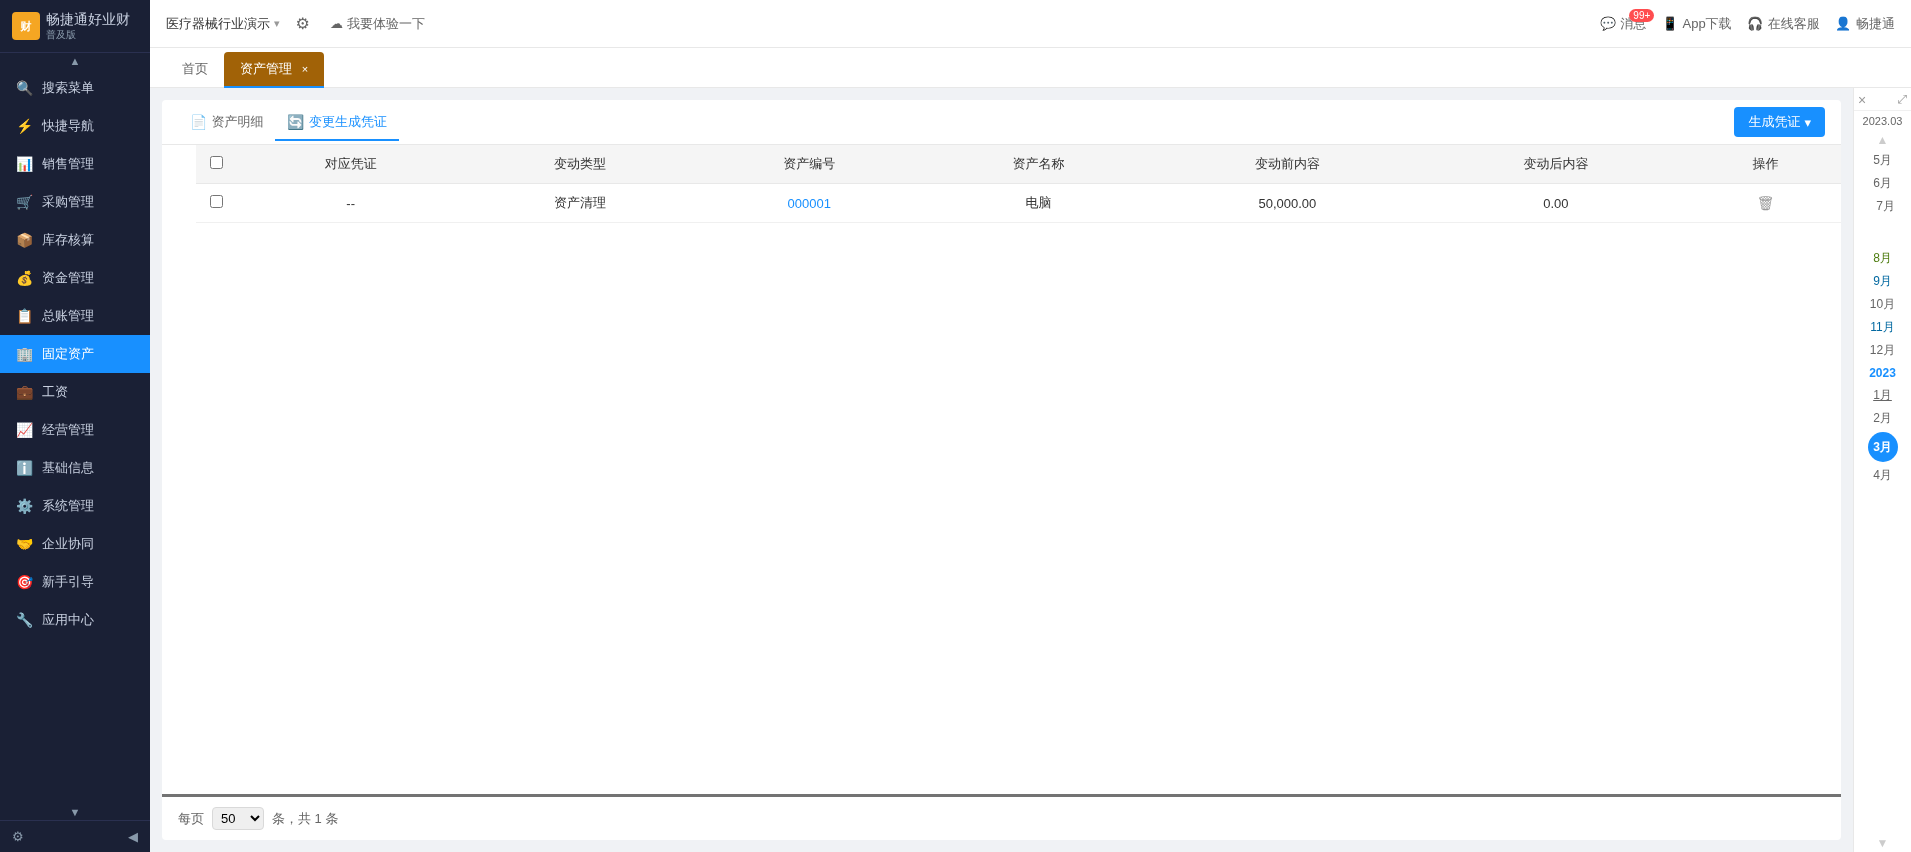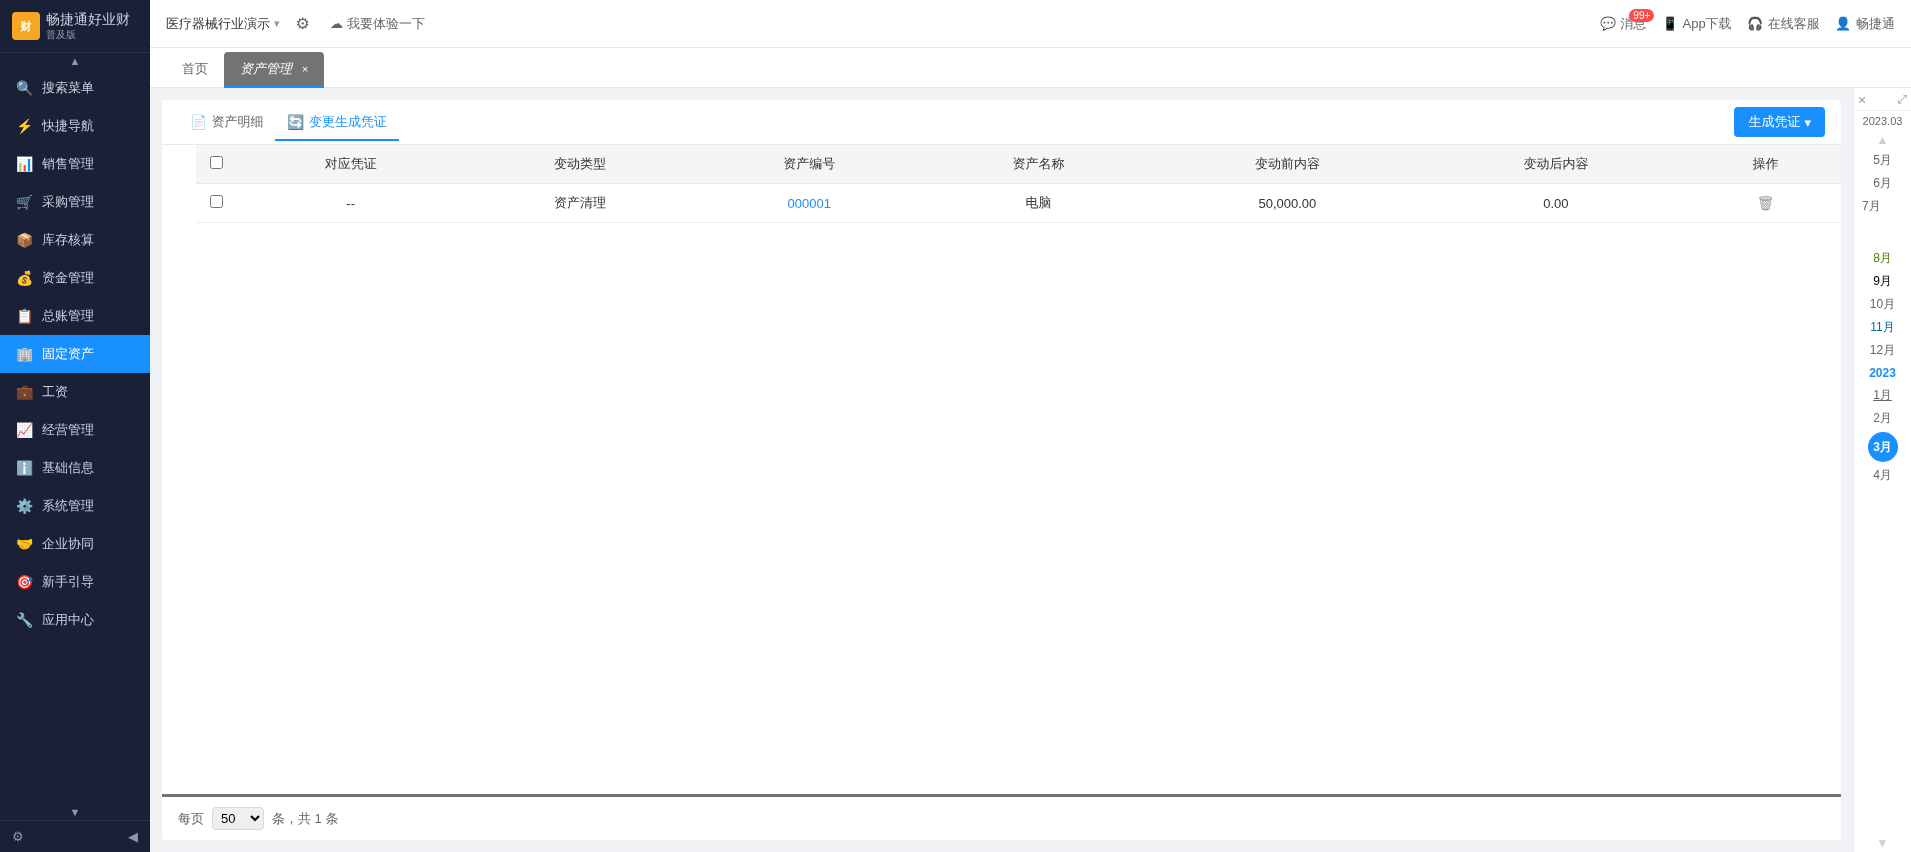--- a/index.html
+++ b/index.html
@@ -107,25 +107,24 @@
     .nav-tab {
       padding: 8px 16px;
       font-size: 13px;
       cursor: pointer;
       color: #666;
       border-bottom: 2px solid transparent;
       margin-bottom: -1px;
       text-align: right;
     }
     .nav-tab.active {
-      background: #737373;
+      background: #a16207;
       color: white;
       border-radius: 4px 4px 0 0;
       border-bottom: 2px solid #1890ff;
-      font-style: italic;
     }
     .nav-tab .close-x { margin-left: 6px; font-size: 11px; }
 
     
     .content-area {
       flex: 1;
       display: flex;
       overflow: hidden;
     }
 
@@ -414,23 +413,23 @@
         <span style="color:#999; cursor:pointer; font-size:14px;">×</span>
         <span style="color:#999; cursor:pointer; font-size:12px;">⤢</span>
       </div>
 
       <div style="font-size:11px; color:#666; padding:4px 0; text-align:center; font-weight:500;">2023.03</div>
 
       <div style="color:#ccc; font-size:12px; cursor:pointer; padding:2px 0;">▲</div>
 
       <div style="width:100%; text-align:center; padding:3px 0; font-size:12px; color:#666; cursor:pointer;">5月</div>
       <div style="width:100%; text-align:center; padding:3px 0; font-size:12px; color:#666; cursor:pointer;">6月</div>
-      <div style="width:100%; text-align:left; padding:3px 8px; font-size:12px; color:#666; cursor:pointer;">7月</div>
+      <div style="width:100%; text-align:right; padding:3px 16px; font-size:12px; color:#666; cursor:pointer;">7月</div>
       <div style="width:100%; text-align:center; padding:3px 0; font-size:12px; color:#4d7c0f; cursor:pointer;margin-top:29px;">8月</div>
-      <div style="width:100%; text-align:center; padding:3px 0; font-size:12px; color:#000000; cursor:pointer;">9月</div>
+      <div style="width:100%; text-align:center; padding:3px 0; font-size:12px; color:#0369a1; cursor:pointer;">9月</div>
       <div style="width:100%; text-align:center; padding:3px 0; font-size:12px; color:#666; cursor:pointer;">10月</div>
       <div style="width:100%; text-align:center; padding:3px 0; font-size:12px; color:#0369a1; cursor:pointer;">11月</div>
       <div style="width:100%; text-align:center; padding:3px 0; font-size:12px; color:#666; cursor:pointer;">12月</div>
 
       <div style="font-size:12px; color:#1890ff; font-weight:bold; padding:4px 0; text-align:center; width:100%;">2023</div>
 
       <div style="width:100%; text-align:center; padding:3px 0; font-size:12px; color:#666; cursor:pointer;text-decoration:underline;">1月</div>
       <div style="width:100%; text-align:center; padding:3px 0; font-size:12px; color:#666; cursor:pointer;">2月</div>
 
       <div style="width:30px; height:30px; border-radius:50%; background:#1890ff; color:white; display:flex; align-items:center; justify-content:center; font-size:12px; font-weight:bold; cursor:pointer; margin:2px auto;">3月</div>

